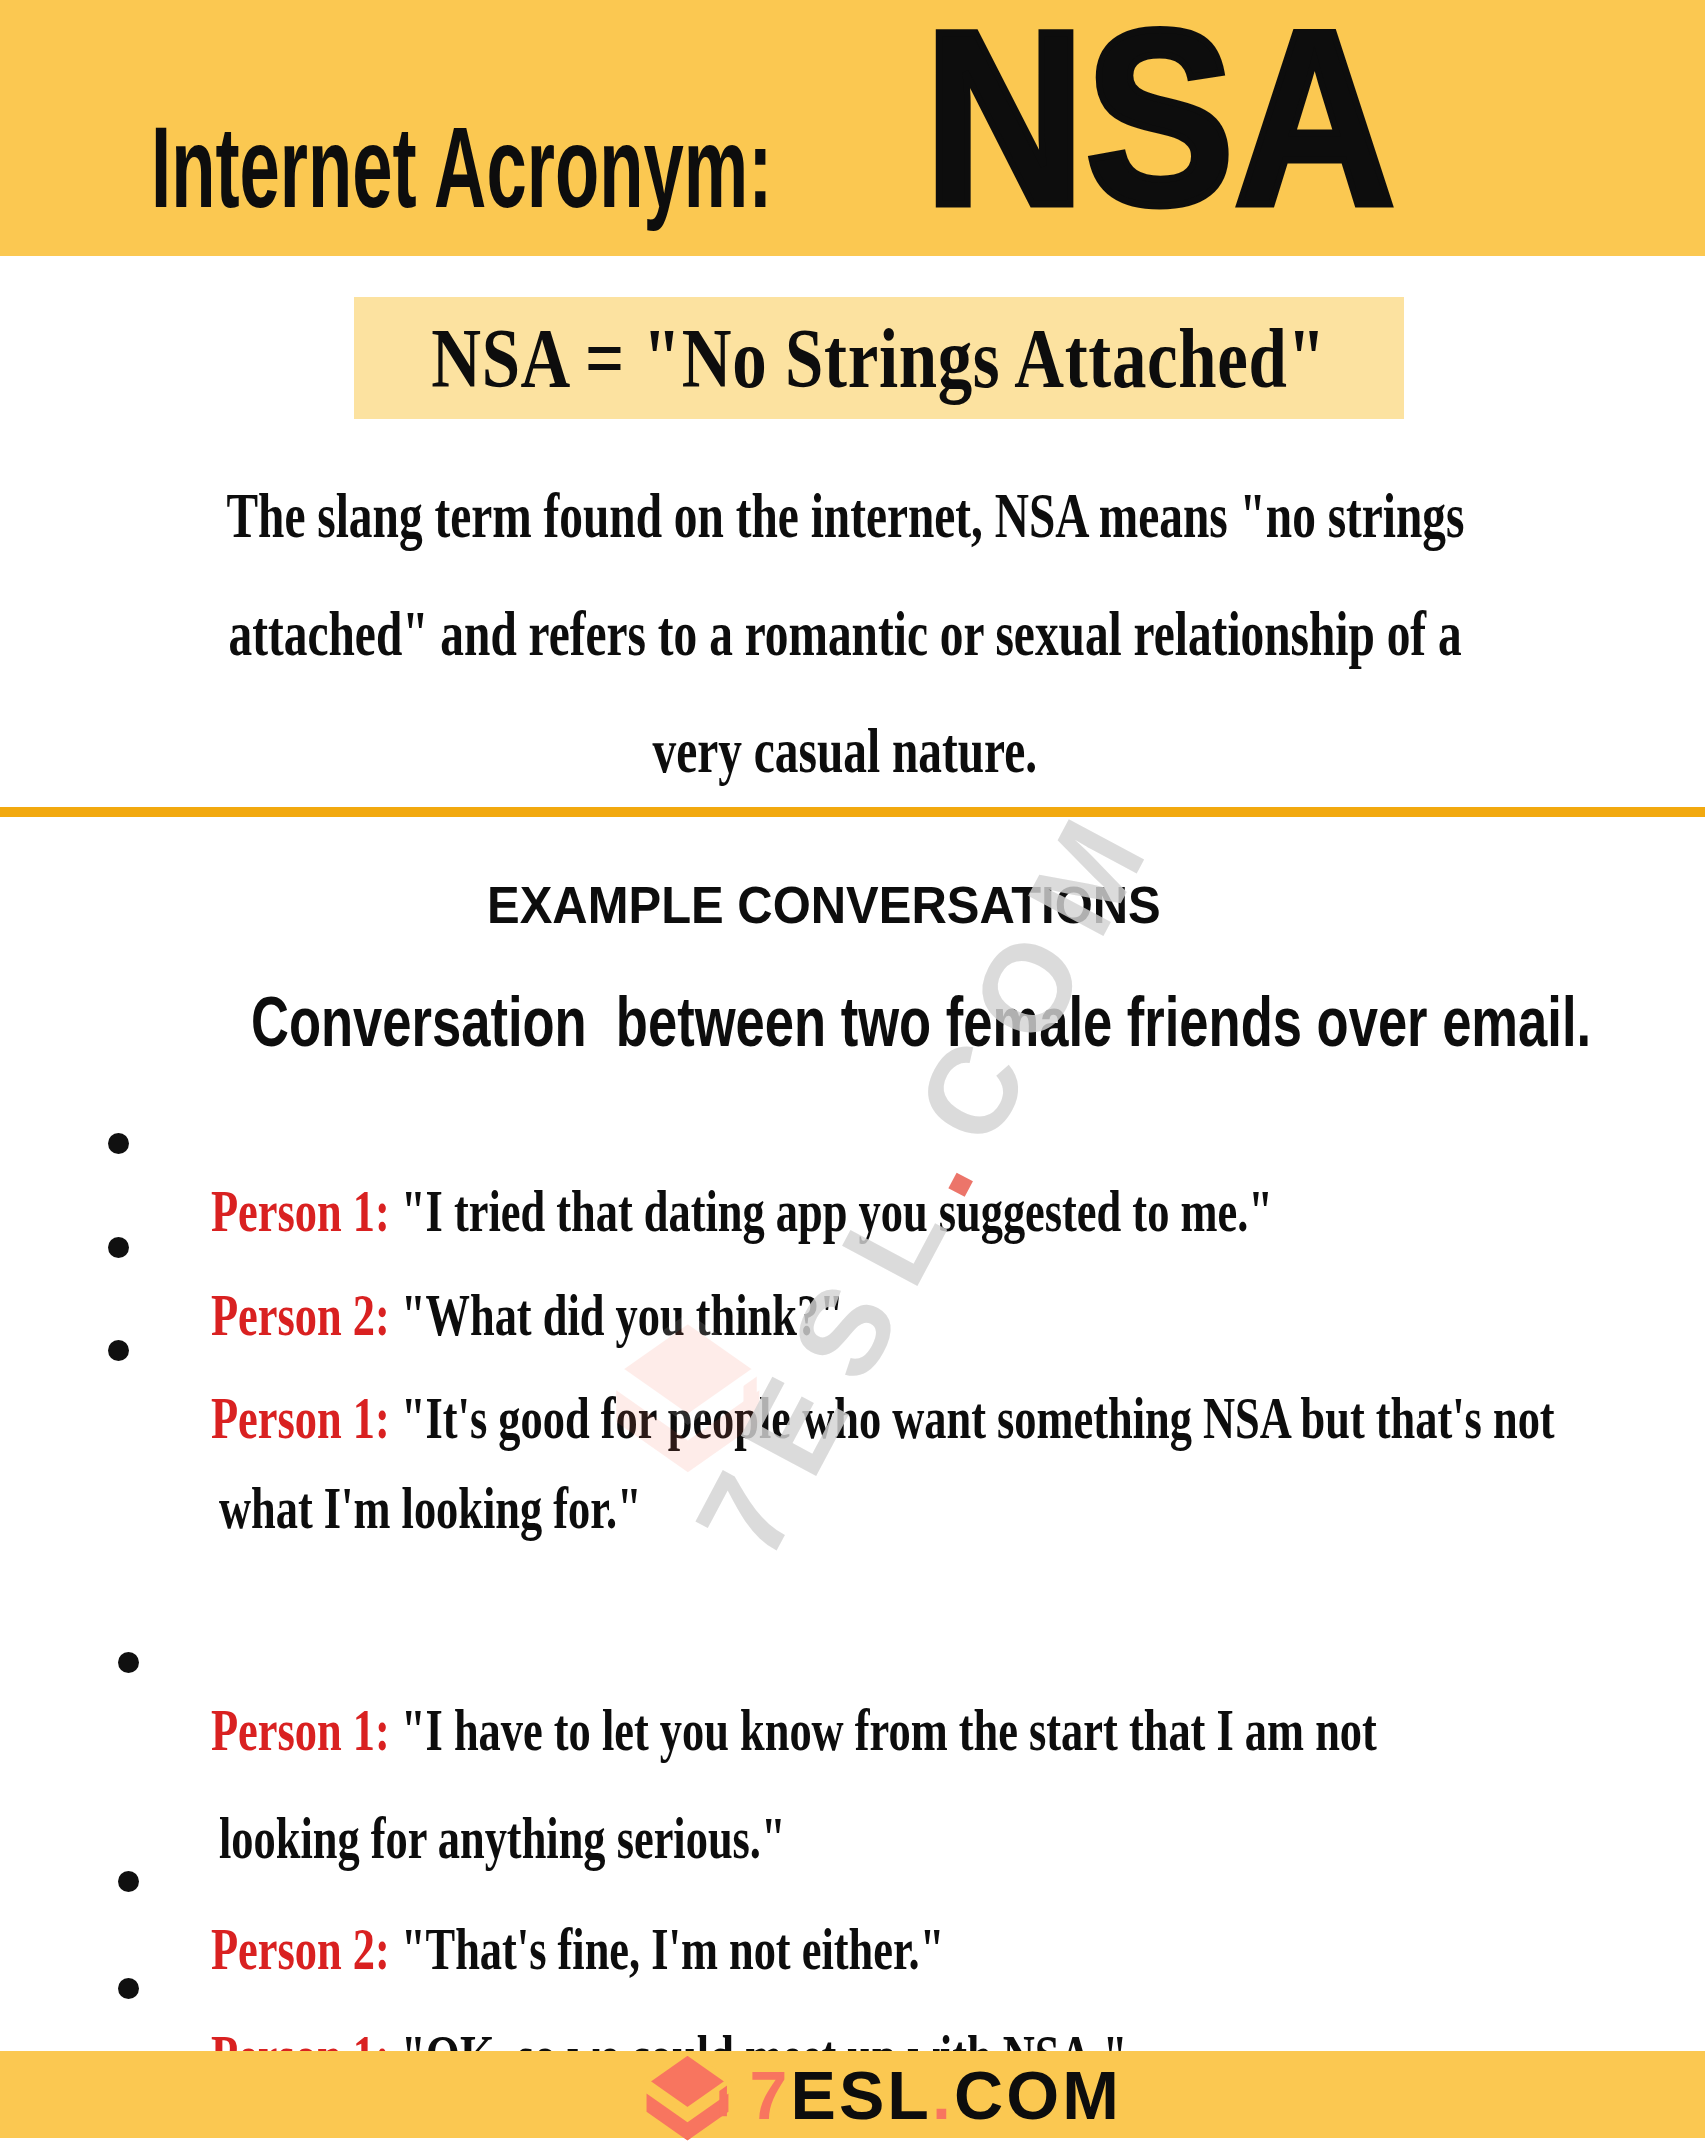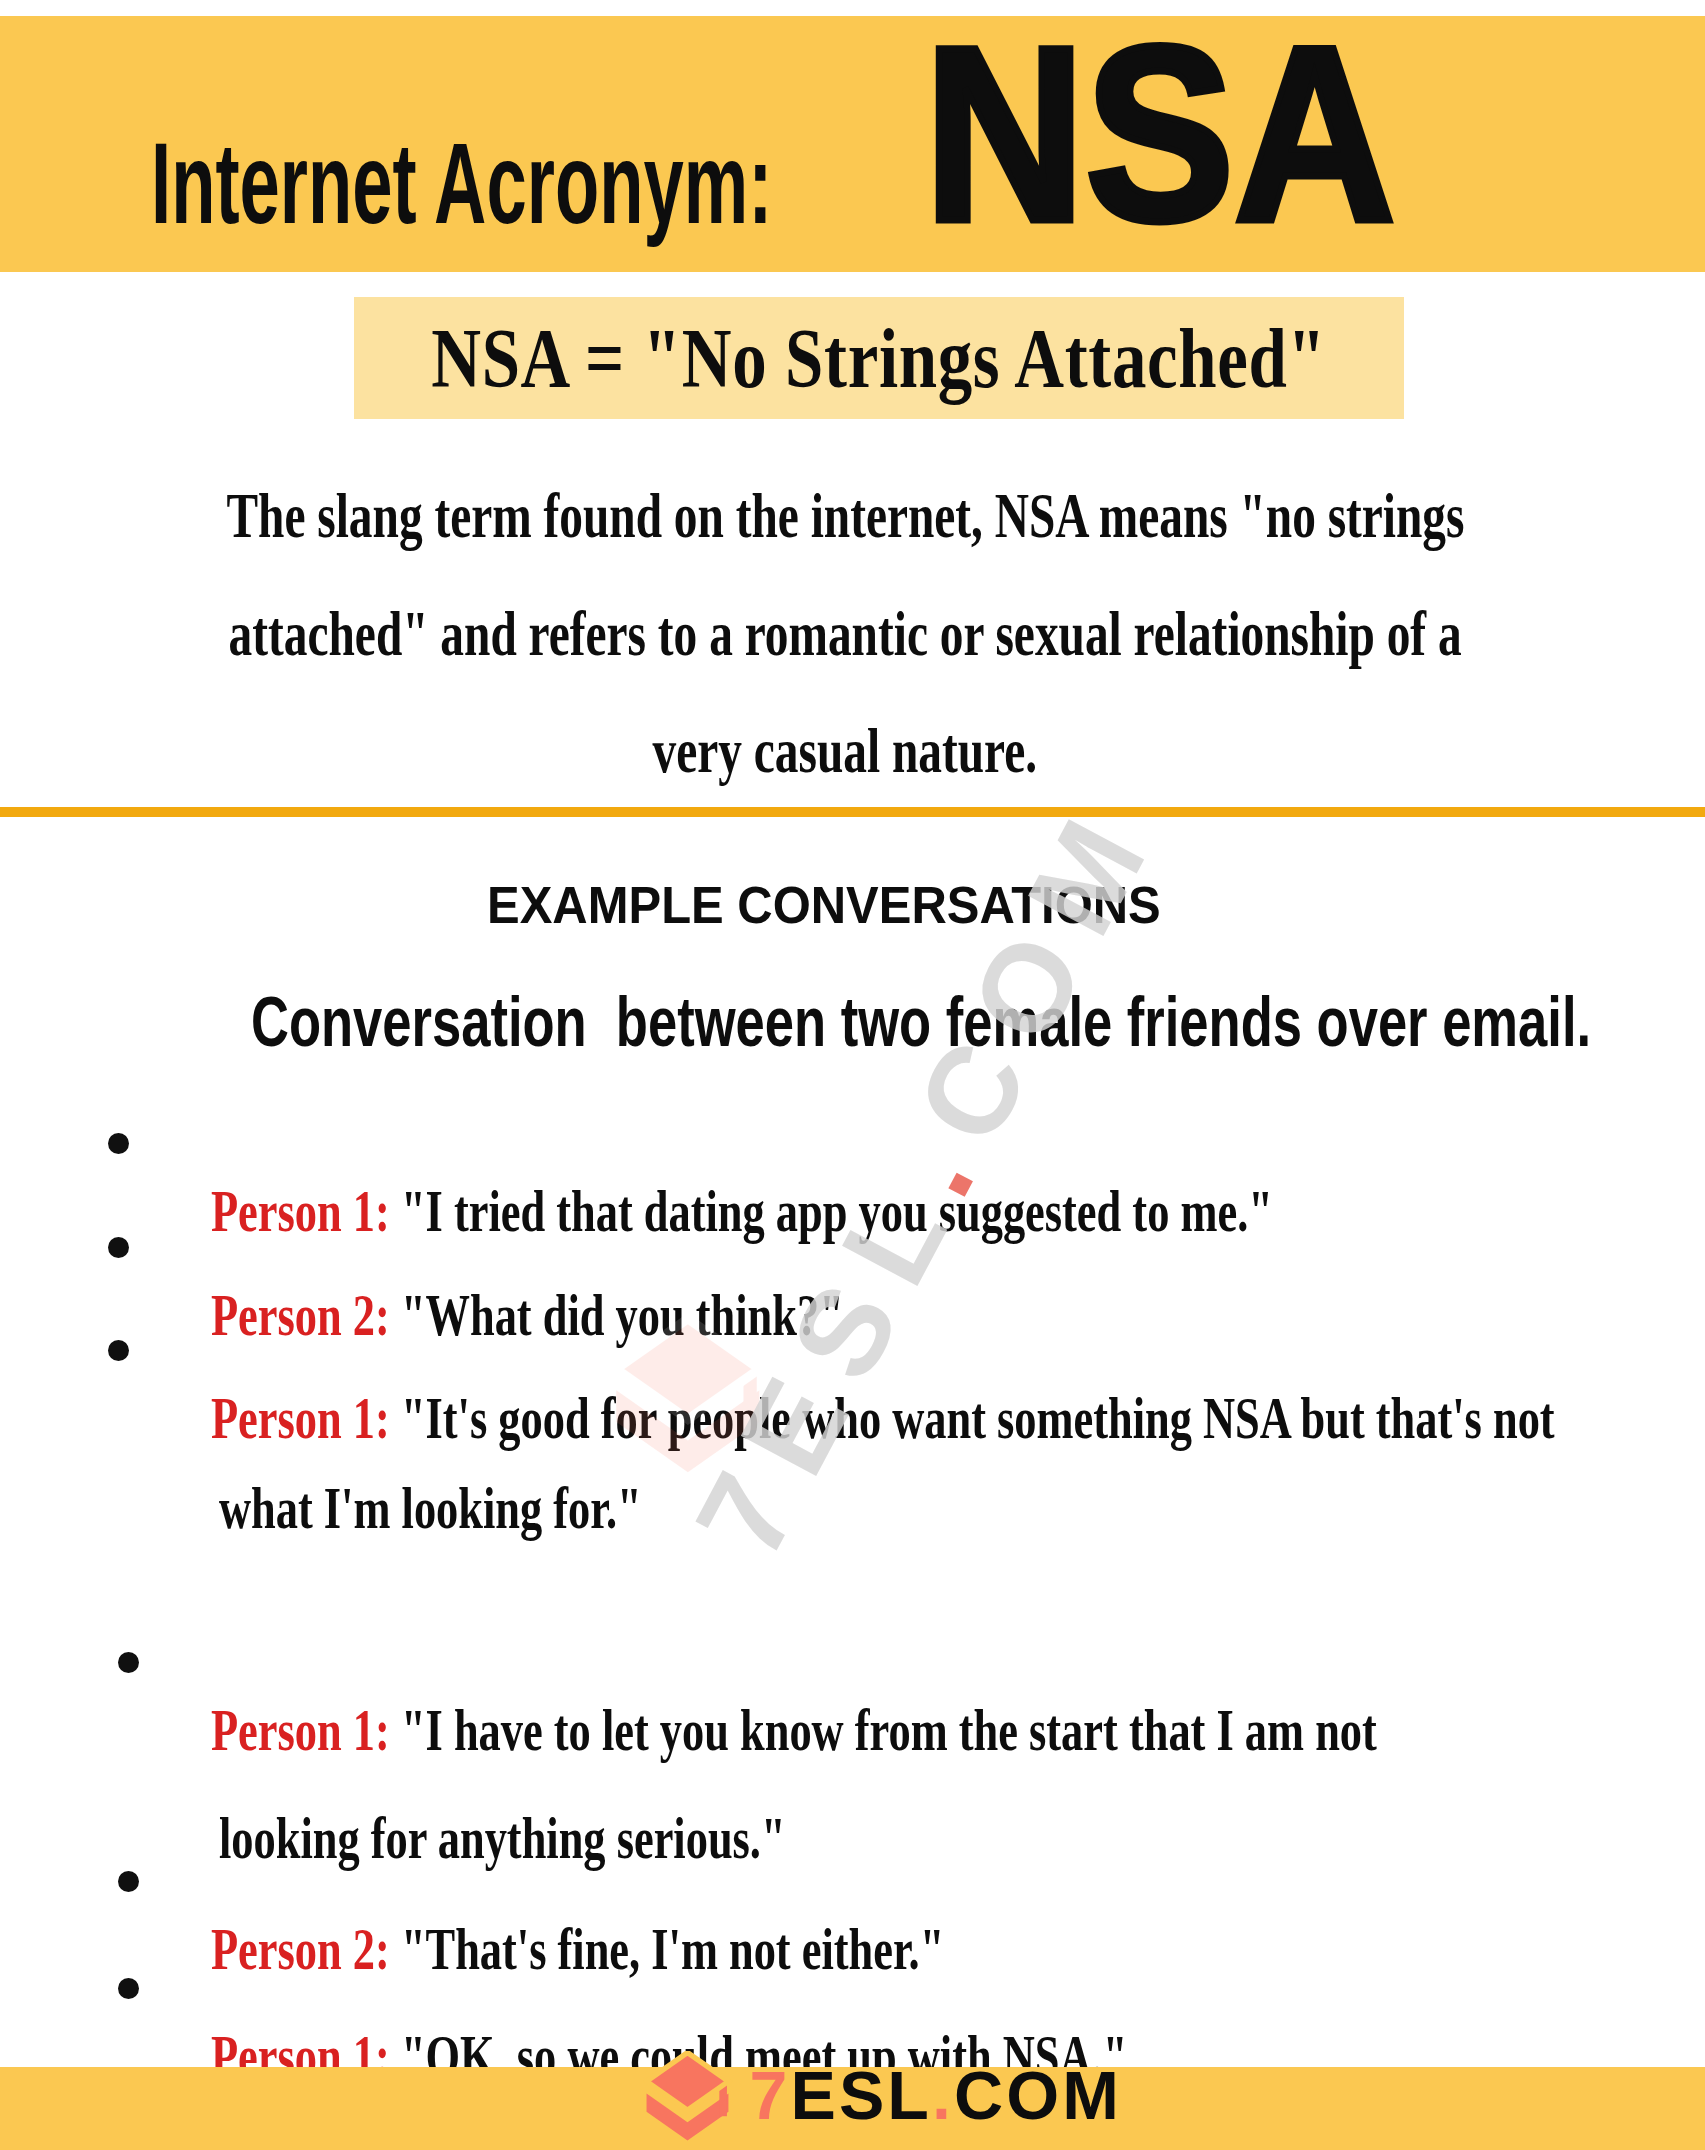--- a/index.html
+++ b/index.html
@@ -1,21 +1,21 @@
 <!DOCTYPE html>
 <html style="font-size:12.4px"><head>
 <meta charset="utf-8">
 <style>
   html,body{margin:0;padding:0;}
   .page{
     position:relative;width:1706px;height:2151px;background:#ffffff;
     overflow:hidden;font-family:"Liberation Serif",serif;color:#0d0d0d;
   }
   
-  .band{position:absolute;left:0;width:1706px;background:#FBC851;margin-top:16px;}
+  .band{position:absolute;left:0;width:1706px;background:#FBC851;}
   .band.top{top:0;height:256px;}
   .hdr-label{
     position:absolute;left:151px;top:110px;font-family:"Liberation Sans",sans-serif;
     font-weight:bold;font-size:115px;line-height:115px;white-space:pre;
   }
   .hdr-label .sq{display:inline-block;transform:scaleX(0.63);transform-origin:left center;}
   .nsa{
     position:absolute;left:924px;top:2.3px;font-family:"Liberation Sans",sans-serif;
     font-weight:bold;font-size:248px;line-height:233px;color:#0d0d0d;
     -webkit-text-stroke:7px #0d0d0d;transform:scaleX(0.9);transform-origin:left top;

